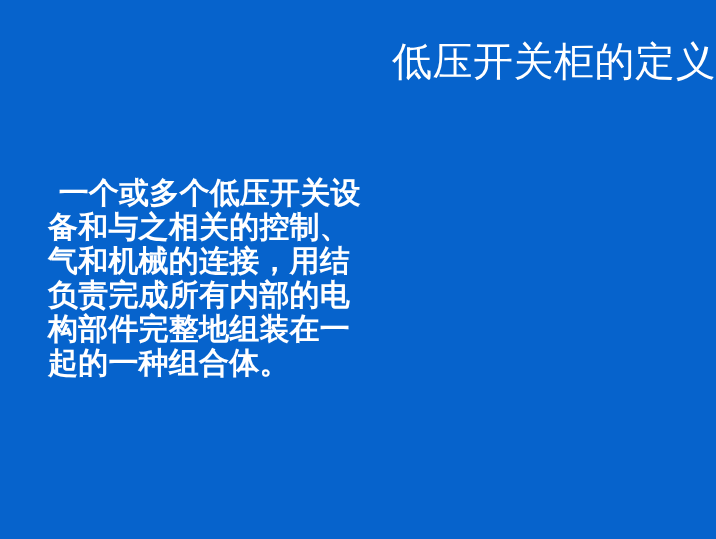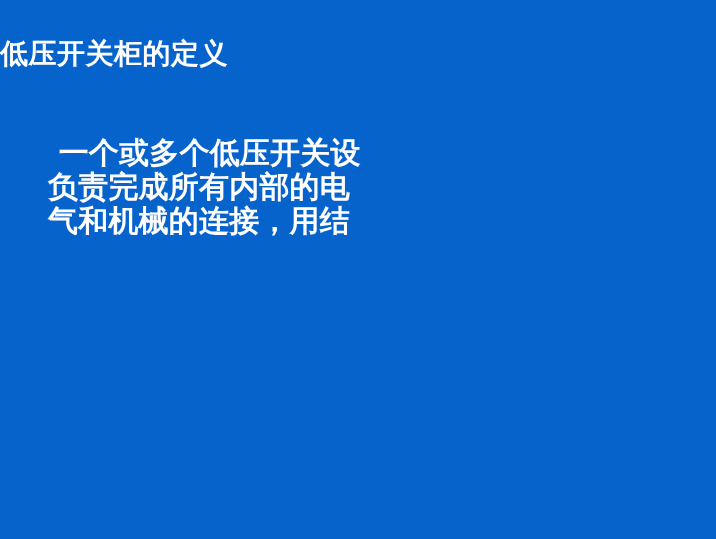--- a/index.html
+++ b/index.html
@@ -23,23 +23,23 @@
     top: 0;
     width: 100%;
     height: 100%;
   }
 
   #slide-title {
     position: absolute;
     left: 0;
     top: 38px;
     width: 716px;
-    text-align: left;
-    font-size: 28px;
-    font-weight: 700;
+    text-align: right;
+    font-size: 40px;
+    font-weight: 400;
     line-height: 1.15;
     letter-spacing: 0.5px;
     white-space: pre;
   }
 
   #body-block {
     position: absolute;
     left: 48px;
     top: 136px;
     width: 310px;
@@ -55,19 +55,22 @@
 </style>
 </head>
 <body>
 
 <div id="slide" style="width: 716px; height: 539px;">
 
   <div id="slide-background" style="background: rgb(6, 99, 204);"></div>
 
   <div id="slide-title" style="color: rgb(255, 255, 255);">低压开关柜的定义</div>
 
-  <div id="body-block" style="color: rgb(255, 255, 255);">
+  <div id="body-block" style="color: rgb(255, 255, 255); margin-top: 40px;">
     <div class="body-line"> 一个或多个低压开关设</div>
+    <div class="body-line">备和与之相关的控制、</div>
+    <div class="body-line">气和机械的连接，用结</div>
     <div class="body-line">负责完成所有内部的电</div>
-    <div class="body-line">气和机械的连接，用结</div>
+    <div class="body-line">构部件完整地组装在一</div>
+    <div class="body-line">起的一种组合体。</div>
   </div>
 
 </div>
 
 </body></html>

